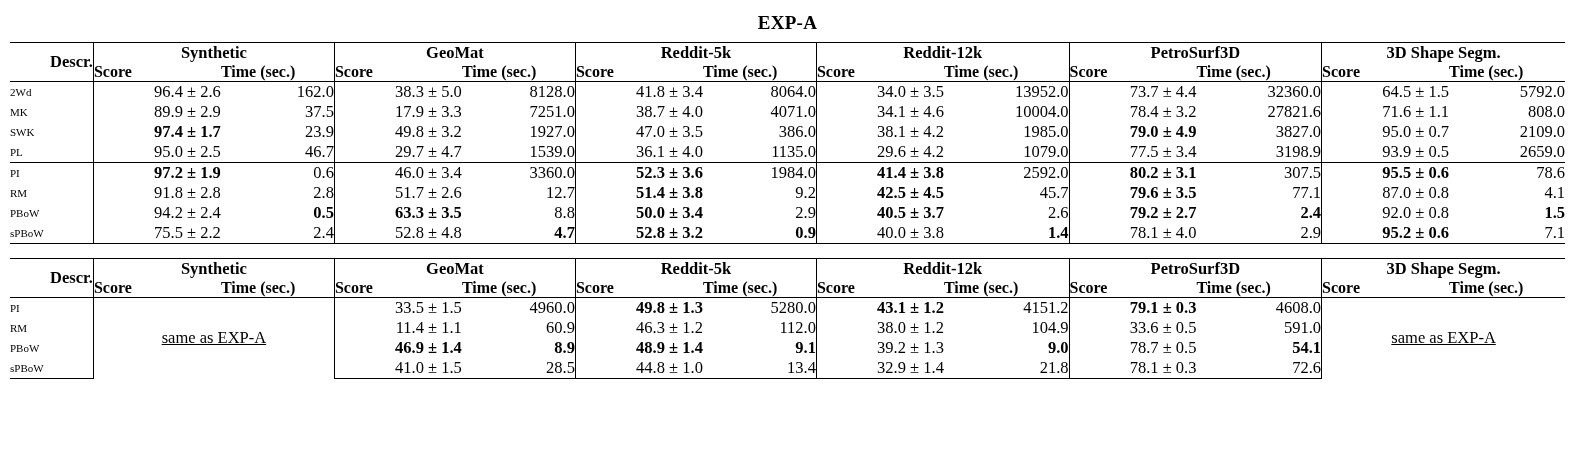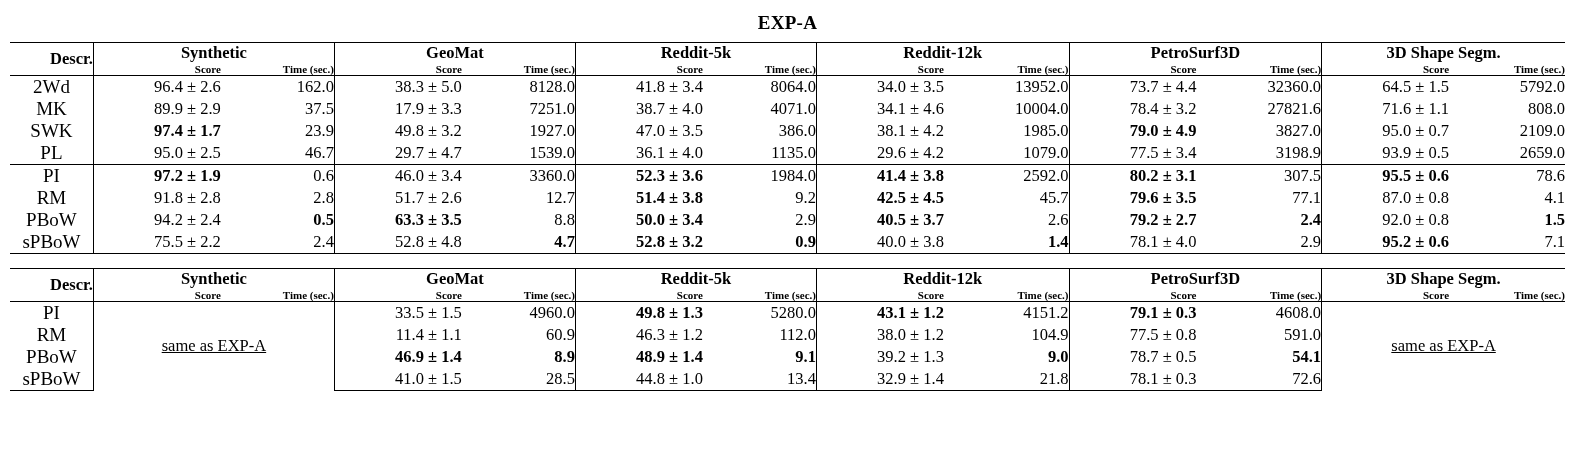--- a/index.html
+++ b/index.html
@@ -44,33 +44,32 @@
   .rule-bot td, .rule-bot th { border-bottom: 1.6px solid #000; }
 
   .hgrp {
     text-align: center;
     font-weight: bold;
     font-size: 16.5px;
     padding: 3px 0 2px 0;
     margin-left: 24px;
   }
   .hsub {
-    text-align: right;
-    font-size: 11px;
+    text-align: left;
+    font-size: 16px;
     padding: 1px 8px 3px 0;
     margin-top: 16px;
   }
   .descr-head {
     text-align: right;
     font-weight: bold;
     font-size: 16.5px;
   }
   .rowlabel {
-    text-align: center;
-    font-size: 19px;
+    font-size: 11px;
     padding: 2px 0;
   }
   .num {
     text-align: right;
     padding: 2px 8px 2px 0;
     font-size: 16.5px;
   }
   .b { font-weight: bold; }
   .vl { border-left: 1.1px solid #000; }
   .samecell {
@@ -322,21 +321,21 @@
       </tr>
 
       <tr>
         <td class="rowlabel">RM</td>
         <td class="num vl">11.4 ± 1.1</td>
         <td class="num">60.9</td>
         <td class="num vl">46.3 ± 1.2</td>
         <td class="num">112.0</td>
         <td class="num vl">38.0 ± 1.2</td>
         <td class="num">104.9</td>
-        <td class="num vl">77.5 ± 0.8</td>
+        <td class="num vl">33.6 ± 0.5</td>
         <td class="num">591.0</td>
       </tr>
 
       <tr>
         <td class="rowlabel">PBoW</td>
         <td class="num vl b">46.9 ± 1.4</td>
         <td class="num b">8.9</td>
         <td class="num vl b">48.9 ± 1.4</td>
         <td class="num b">9.1</td>
         <td class="num vl">39.2 ± 1.3</td>

